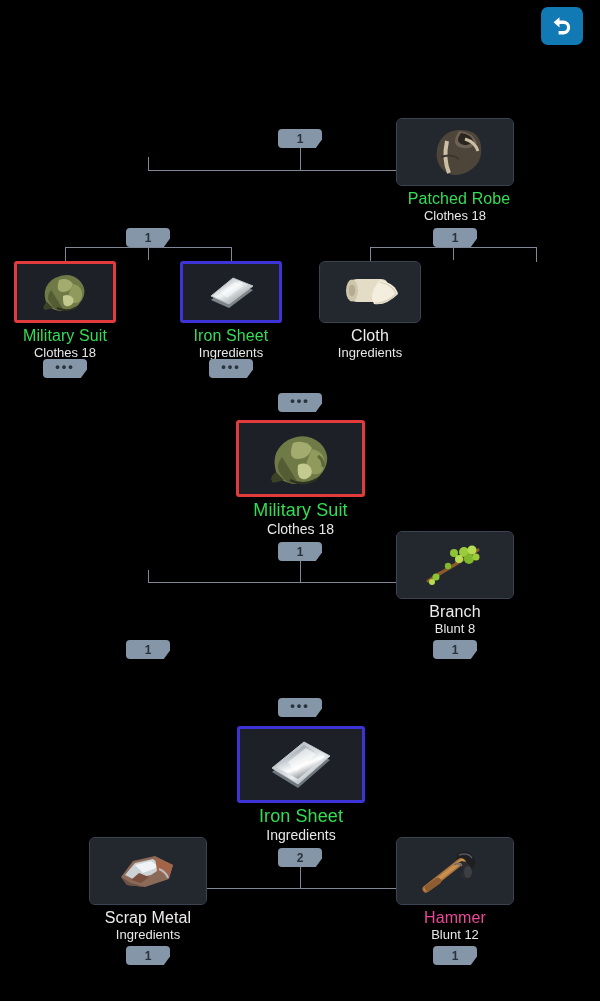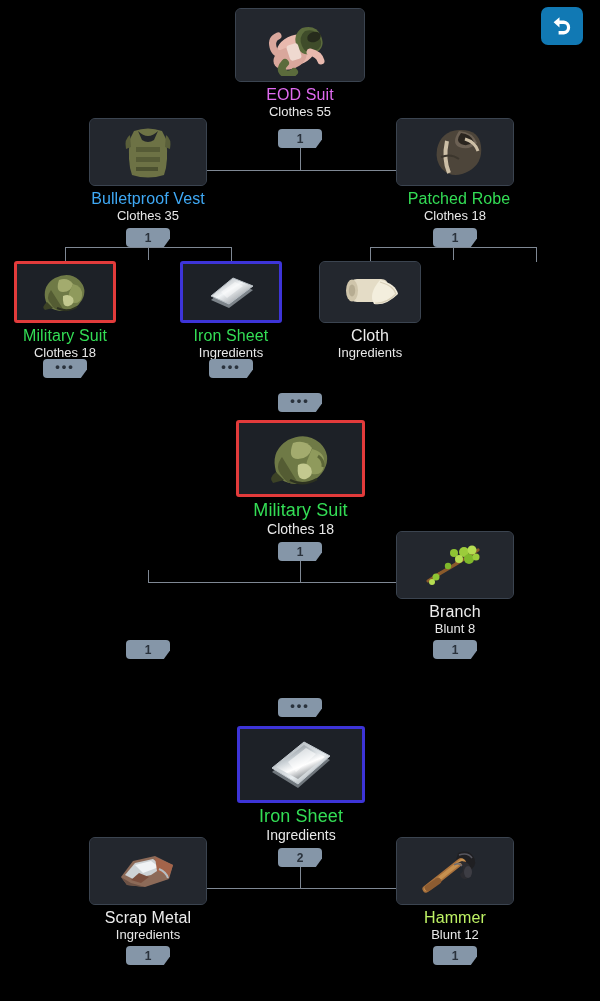--- a/index.html
+++ b/index.html
@@ -94,64 +94,28 @@
   <div class="back-btn" style="left:541px; top:7px;">
     <span>
       <svg width="24" height="24" viewBox="0 0 24 24" class="art">
         <path d="M9.5 6.5 L9.5 3.2 L3.6 8.3 L9.5 13.4 L9.5 10.1
                  L13.6 10.1 A3.4 3.4 0 0 1 13.6 16.9 L8.6 16.9
                  L8.6 20.6 L13.9 20.6 A7.1 7.1 0 0 0 13.9 6.5 Z" fill="#ffffff"></path>
       </svg>
     </span>
   </div>
 
-  <div class="node" style="left:235px; top:8px; width:130px;">
-    <div class="card" style="width:130px; height:74px;">
-      <div class="inner">
-        <svg width="84" height="62" viewBox="0 0 84 62" class="art">
-          <ellipse cx="38" cy="36" rx="20" ry="15" fill="#e8b9ae" transform="rotate(-18 38 36)"></ellipse>
-          <ellipse cx="32" cy="44" rx="17" ry="11" fill="#d9a79c" transform="rotate(-18 32 44)"></ellipse>
-          <path d="M44 14 q14 -4 19 8 q5 12 -6 17 q-12 5 -18 -6 q-5 -12 5 -19Z" fill="#5b6b3c"></path>
-          <path d="M47 17 q11 -3 15 7 q4 9 -5 13 q-9 4 -13 -5 q-4 -9 3 -15Z" fill="#3f4c2a"></path>
-          <ellipse cx="56" cy="23" rx="7" ry="5" fill="#262b1c" transform="rotate(-20 56 23)"></ellipse>
-          <path d="M20 22 q-7 3 -5 11 q2 8 9 6" stroke="#d9a79c" stroke-width="7" fill="none" stroke-linecap="round"></path>
-          <path d="M27 49 q-6 6 -1 10 q5 4 10 -1" stroke="#5b6b3c" stroke-width="8" fill="none" stroke-linecap="round"></path>
-          <rect x="30" y="30" width="12" height="16" rx="3" fill="#efd9d0" transform="rotate(-18 36 38)"></rect>
-          <path d="M52 38 q9 2 11 9" stroke="#e8b9ae" stroke-width="7" fill="none" stroke-linecap="round"></path>
-        </svg>
-      </div>
-    </div>
-    <div class="name" style="color:#e06af0;">EOD Suit</div>
-    <div class="sub">Clothes 55</div>
-  </div>
 
   <div class="badge" style="left:278px; top:129px;">1</div>
 
   <div class="line-v" style="left:300px; top:148px; height:23px;"></div>
   <div class="line-h" style="left:148px; top:170px; width:305px;"></div>
   <div class="line-v" style="left:148px; top:157px; height:14px;"></div>
   <div class="line-v" style="left:453px; top:157px; height:14px;"></div>
 
-  <div class="node" style="left:89px; top:118px; width:118px;">
-    <div class="card" style="width:118px; height:68px;">
-      <div class="inner">
-        <svg width="72" height="58" viewBox="0 0 72 58" class="art">
-          <path d="M22 8 q14 -5 28 0 l4 8 q3 22 -2 36 q-16 5 -32 0 q-5 -14 -2 -36Z" fill="#6d7245"></path>
-          <path d="M26 8 q10 10 20 0 l-4 9 q-6 4 -12 0Z" fill="#23262a"></path>
-          <path d="M24 24 h24 v5 h-24Z" fill="#565b36"></path>
-          <path d="M24 34 h24 v5 h-24Z" fill="#565b36"></path>
-          <path d="M24 44 h22 v4 h-22Z" fill="#4c5130"></path>
-          <path d="M18 12 q-6 4 -4 14 l5 -2Z" fill="#5a5f3a"></path>
-          <path d="M54 12 q6 4 4 14 l-5 -2Z" fill="#5a5f3a"></path>
-        </svg>
-      </div>
-    </div>
-    <div class="name" style="color:#3fa9f5;">Bulletproof Vest</div>
-    <div class="sub">Clothes 35</div>
-  </div>
   <div class="badge" style="left:126px; top:228px;">1</div>
 
   <div class="node" style="left:396px; top:118px; width:118px;">
     <div class="card" style="width:118px; height:68px;">
       <div class="inner">
         <svg width="76" height="58" viewBox="0 0 76 58" class="art">
           <path d="M20 26 q4 -18 22 -19 q20 -1 22 16 q2 17 -12 25 q-16 9 -27 -2 q-7 -8 -5 -20Z" fill="#4d453a"></path>
           <path d="M42 8 q14 1 18 12 q-8 8 -18 4 q-8 -4 0 -16Z" fill="#6c6154"></path>
           <path d="M44 10 q10 1 13 9 q-7 5 -13 2 q-6 -3 0 -11Z" fill="#2a251f"></path>
           <path d="M30 18 q-4 18 2 32" stroke="#cdbfa6" stroke-width="4" fill="none"></path>
@@ -353,18 +317,18 @@
           <path d="M8 44 L46 14" stroke="#c6904f" stroke-width="4" stroke-linecap="round"></path>
           <path d="M10 43 L20 36" stroke="#8d5c31" stroke-width="6.5" stroke-linecap="round"></path>
           <path d="M40 8 q10 -4 15 3 q5 7 -1 13 q-4 4 -8 1 q5 -6 1 -10 q-4 -4 -9 0Z" fill="#1f1f22"></path>
           <path d="M44 16 q8 1 9 9 q1 7 -5 9 q-5 1 -6 -5 q4 -2 3 -7 q-1 -5 -6 -4Z" fill="#2b2b30"></path>
           <ellipse cx="50" cy="27" rx="4" ry="6" fill="#3d3d44"></ellipse>
           <path d="M41 10 q9 -3 13 3" stroke="#55555e" stroke-width="1.6" fill="none"></path>
           <path d="M36 20 q5 -3 8 1" stroke="#6a6a73" stroke-width="1.4" fill="none"></path>
         </svg>
       </div>
     </div>
-    <div class="name" style="color:#bef264;">Hammer</div>
+    <div class="name" style="color:#ec4899;">Hammer</div>
     <div class="sub">Blunt 12</div>
   </div>
   <div class="badge" style="left:433px; top:946px;">1</div>
 
 </div>
 
 </body></html>

